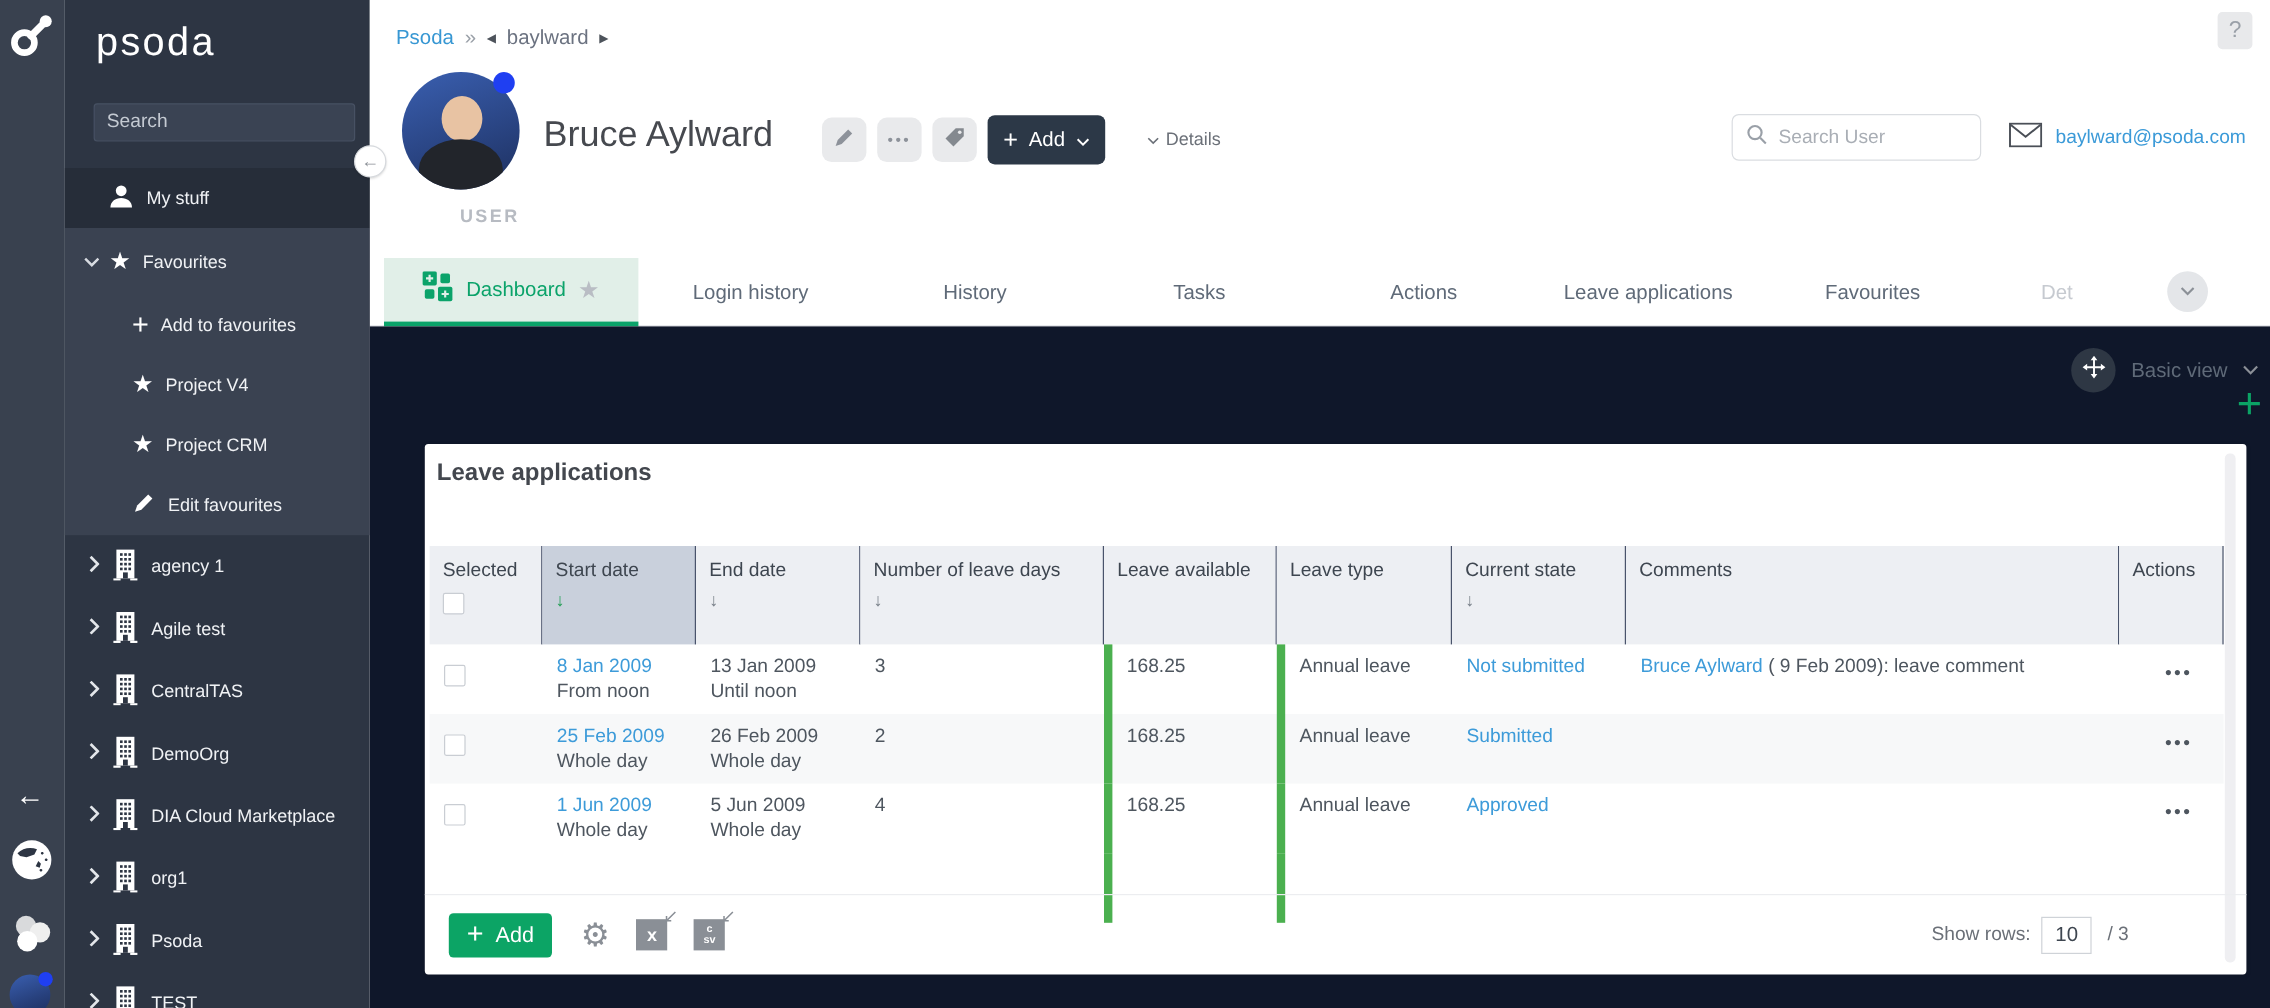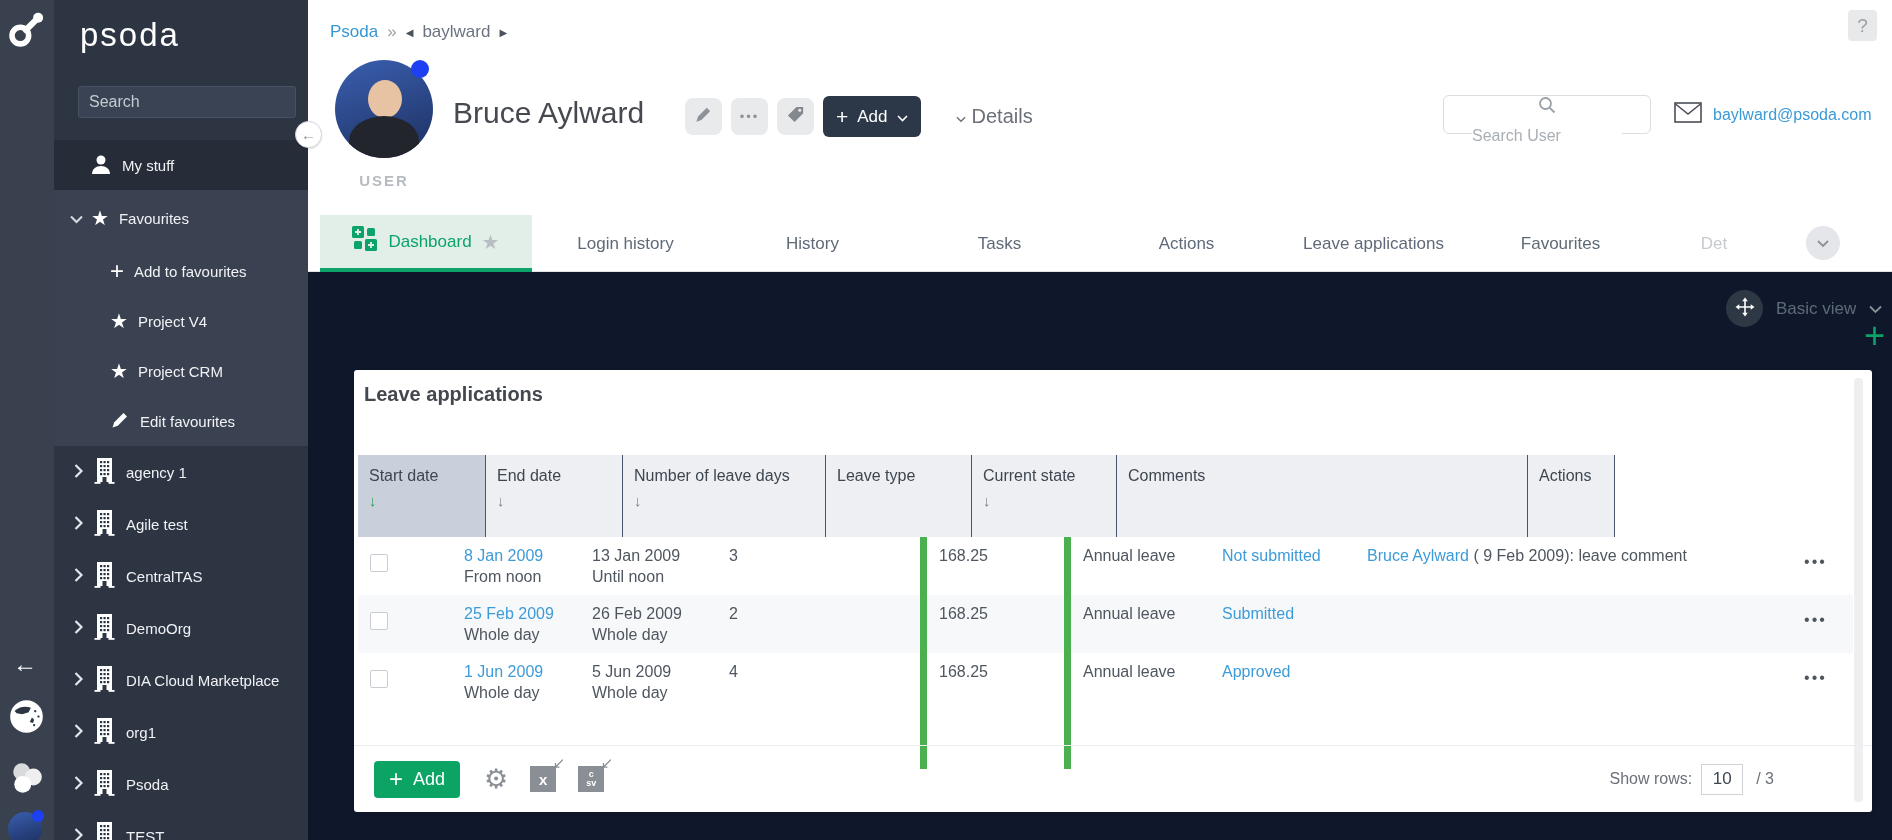--- a/index.html
+++ b/index.html
@@ -54,36 +54,36 @@
   .help-btn { position:absolute; right:15px; top:10px; width:29px; height:31px; background:#e8e9eb; border-radius:4px;
     color:#9aa0a8; font-size:19px; text-align:center; line-height:31px; cursor:pointer; }
 
   .avatar { position:absolute; left:27px; top:60px; width:98px; height:98px; border-radius:50%;
     background:linear-gradient(160deg,#3a5fb0 0%,#2a4584 55%,#1d2f5e 100%); overflow:hidden; }
   .avatar::before { content:""; position:absolute; left:33px; top:20px; width:34px; height:38px; border-radius:50%;
     background:#e8c3a3; }
   .avatar::after { content:""; position:absolute; left:14px; top:56px; width:70px; height:50px; border-radius:50% 50% 0 0;
     background:#22252b; }
   .avatar-dot { position:absolute; left:103px; top:60px; width:18px; height:18px; border-radius:50%; background:#1f3ff2; z-index:2; }
-  .user-label { position:absolute; left:27px; top:172px; width:98px; text-align:center; color:#b7bbc2;
+  .user-label { position:absolute; left:27px; top:172px; width:98px; text-align:right; color:#b7bbc2;
     font-weight:bold; letter-spacing:2px; font-size:15px; }
 
   .page-title { position:absolute; left:145px; top:96px; font-size:30px; color:#46494f; }
 
   .hdr-actions { position:absolute; left:377px; top:96px; display:flex; align-items:center; gap:9px; }
   .icon-btn { width:37px; height:37px; background:#e9eaec; border-radius:8px; display:flex; align-items:center;
     justify-content:center; cursor:pointer; color:#8d929a; }
   .icon-btn .dots { font-size:13px; letter-spacing:2px; color:#8d929a; }
   .add-btn { height:41px; padding:0 13px; background:#2c3847; border-radius:6px; color:#fff; font-size:17px;
     display:flex; align-items:center; gap:9px; cursor:pointer; }
   .add-btn .plus { font-size:21px; font-weight:300; }
-  .details-toggle { margin-left:26px; color:#6b7078; font-size:20px; display:flex; align-items:flex-end; gap:6px; cursor:pointer; }
+  .details-toggle { margin-left:26px; color:#6b7078; font-size:15px; display:flex; align-items:flex-end; gap:6px; cursor:pointer; }
 
   .user-search { position:absolute; left:1135px; top:95px; width:208px; height:39px; border:1px solid #dadde1;
-    border-radius:6px; background:#fff; display:flex; align-items:center; padding:0 26px; gap:9px;flex-direction:column; }
+    border-radius:6px; background:#fff; display:flex; align-items:center; padding:0 11px; gap:9px; }
   .user-search input { border:none; outline:none; font-size:16px; color:#555; width:150px; font-family:inherit; }
   .user-search input::placeholder { color:#a9aeb5; }
   .email-wrap { position:absolute; left:1366px; top:102px; display:flex; align-items:center; gap:11px; }
   .email-link { color:#3b9ad8; font-size:16px; cursor:pointer; }
 
   
   .tabs { position:absolute; left:0; top:215px; width:100%; height:57px; border-bottom:1px solid #e2e4e8;
     display:flex; background:#fff; }
   .tab { display:flex; align-items:center; justify-content:center; font-size:17px; color:#5f6a78; cursor:pointer; height:57px; }
   .tab-dashboard { width:212px; margin-left:12px; background:#e1efe8; border-bottom:4px solid #0ba36a;
@@ -564,31 +564,38 @@
             </svg></span>
       </div>
       <div class="green-plus">+</div>
 
       <div class="panel">
         <div class="panel-title">Leave applications</div>
 
         <div class="ltable">
           <div class="thead">
             <div class="tr">
+              <div class="th c0">
+                <span>Selected</span>
+                <div class="checkbox hdr-checkbox"></div>
+              </div>
               <div class="th c1 sorted">
                 <span>Start date</span>
                 <span class="sort-arrow sort-active">↓</span>
               </div>
               <div class="th c2">
                 <span>End date</span>
                 <span class="sort-arrow sort-idle">↓</span>
               </div>
               <div class="th c3">
                 <span>Number of leave days</span>
                 <span class="sort-arrow sort-idle">↓</span>
+              </div>
+              <div class="th c4">
+                <span>Leave available</span>
               </div>
               <div class="th c5">
                 <span>Leave type</span>
               </div>
               <div class="th c6">
                 <span>Current state</span>
                 <span class="sort-arrow sort-idle">↓</span>
               </div>
               <div class="th c7">
                 <span>Comments</span>

